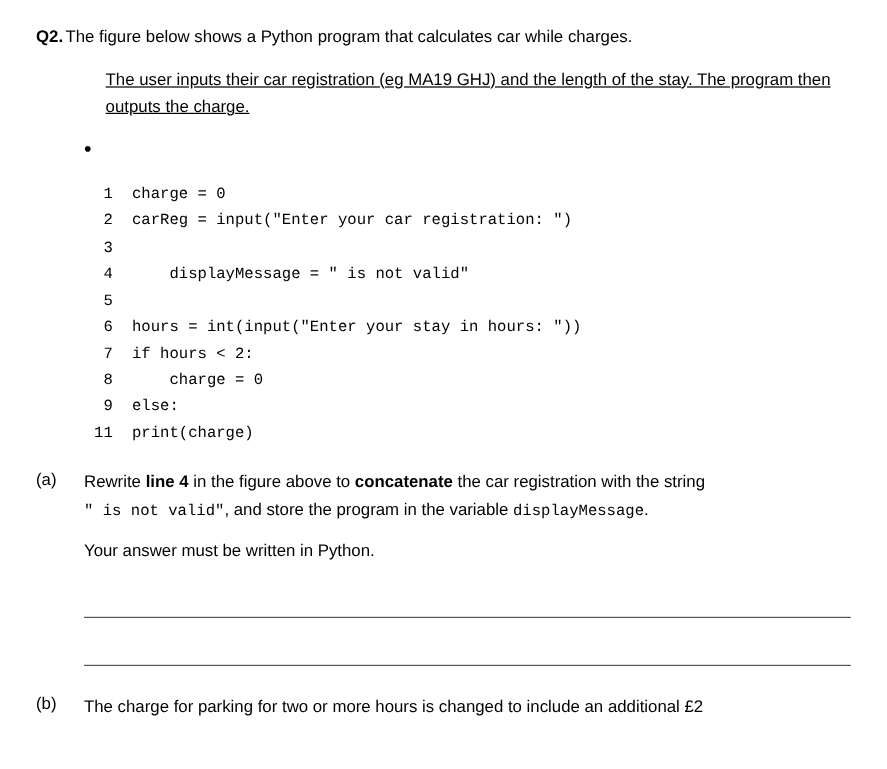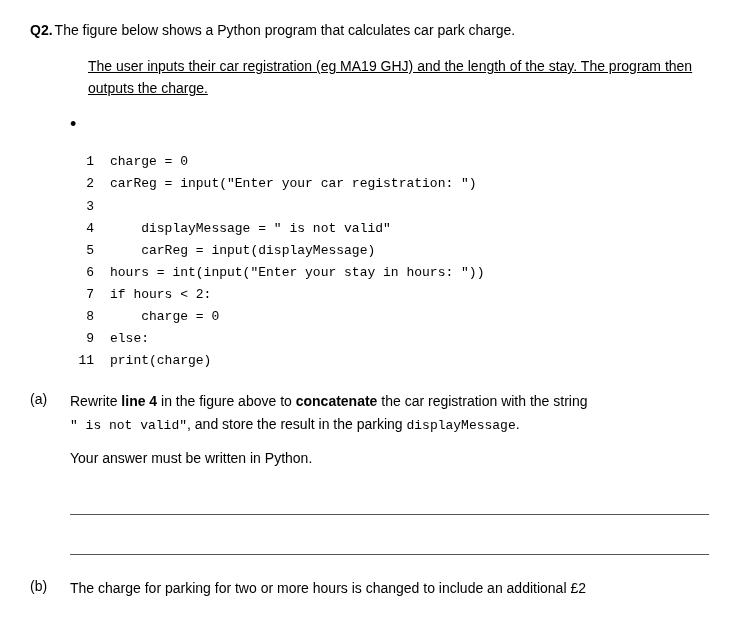--- a/index.html
+++ b/index.html
@@ -132,21 +132,21 @@
     .code-block-container {
       margin-left: 40px;
       margin-bottom: 16px;
     }
   </style>
 </head>
 <body>
 
 <div class="question-header">
   <span class="question-number">Q2.</span>
-  <span class="intro-text">The figure below shows a Python program that calculates car park charge.</span>
+  <span class="intro-text">The figure below shows a Python program that calculates car while charges.</span>
 </div>
 
 <div class="sub-para">The user inputs their car registration (eg MA19 GHJ) and the length of the stay. The program then outputs the charge.</div>
 
 <div class="bullet-point">
   <span class="bullet-dot">•</span>
 </div>
 
 <div class="code-block-container">
   <div class="code-block">
@@ -160,21 +160,20 @@
     </div>
     <div class="code-row">
       <span class="line-num">3</span>
     </div>
     <div class="code-row">
       <span class="line-num">4</span>
       <span class="line-code">    displayMessage = " is not valid"</span>
     </div>
     <div class="code-row">
       <span class="line-num">5</span>
-      <span class="line-code">    carReg = input(displayMessage)</span>
     </div>
     <div class="code-row">
       <span class="line-num">6</span>
       <span class="line-code">hours = int(input("Enter your stay in hours: "))</span>
     </div>
     <div class="code-row">
       <span class="line-num">7</span>
       <span class="line-code">if hours &lt; 2:</span>
     </div>
     <div class="code-row">
@@ -189,21 +188,21 @@
       <span class="line-num">11</span>
       <span class="line-code">print(charge)</span>
     </div>
   </div>
 </div>
 
 <div class="part-row">
   <span class="part-label">(a)</span>
   <div class="part-content">
     <span>Rewrite </span><strong>line 4</strong><span> in the figure above to </span><strong>concatenate</strong><span> the car registration with the string
-    </span><br><code>" is not valid"</code><span>, and store the result in the parking </span><code>displayMessage</code><span>.</span>
+    </span><br><code>" is not valid"</code><span>, and store the program in the variable </span><code>displayMessage</code><span>.</span>
 
     <div class="answer-note">
       <span>Your answer must be written in Python.</span>
     </div>
 
     <div class="answer-lines">
       <div class="answer-line"></div>
       <div class="answer-line"></div>
     </div>
   </div>

